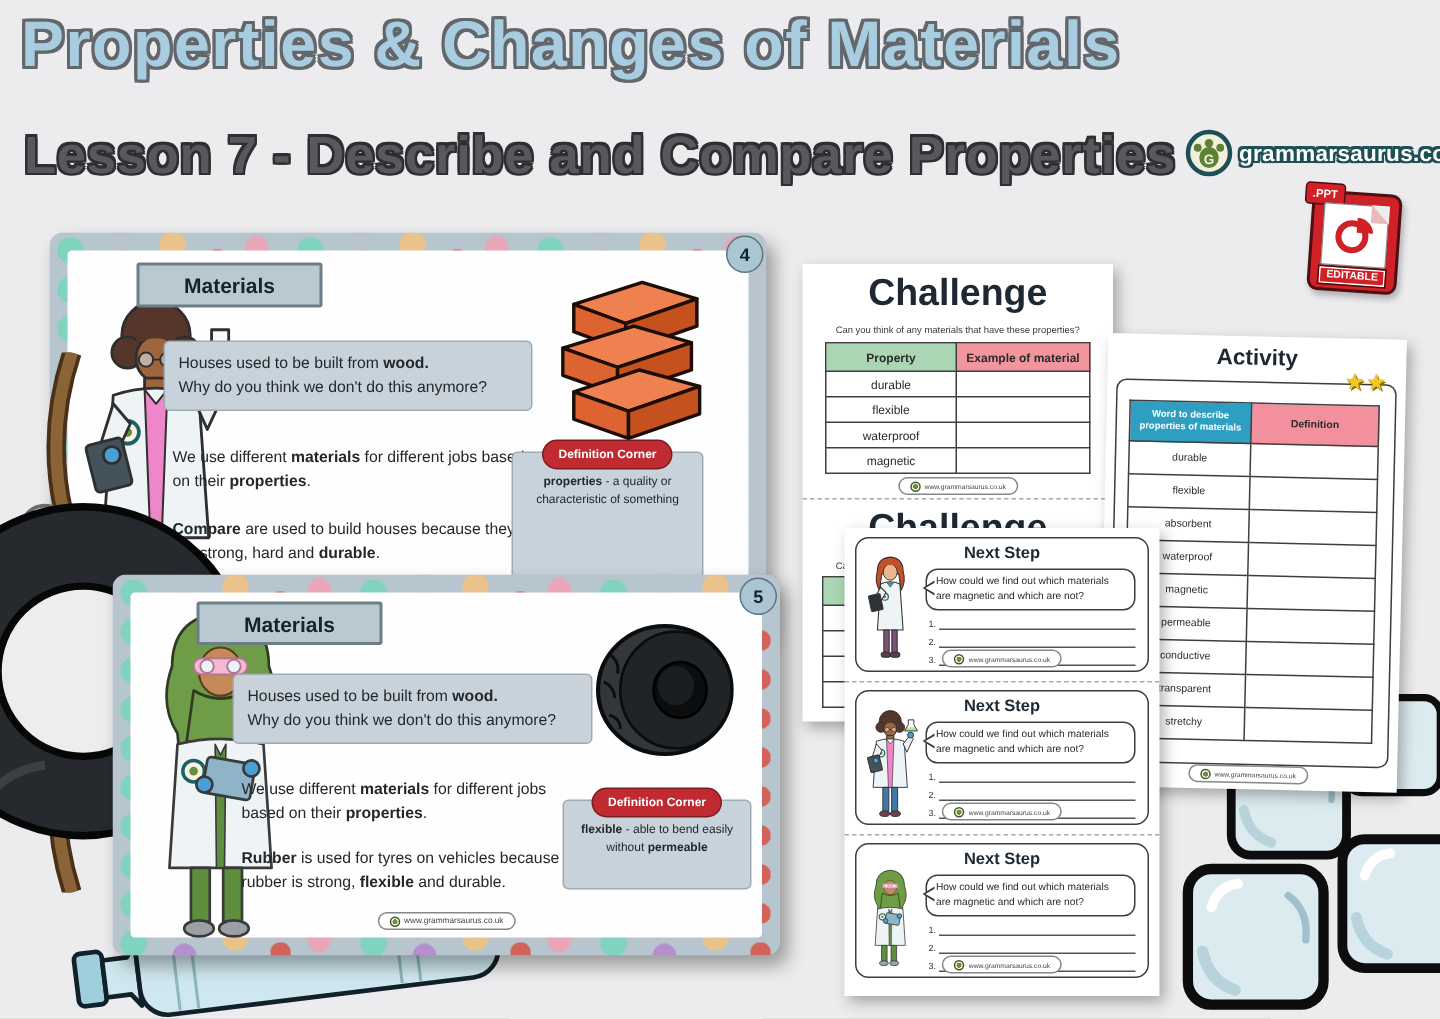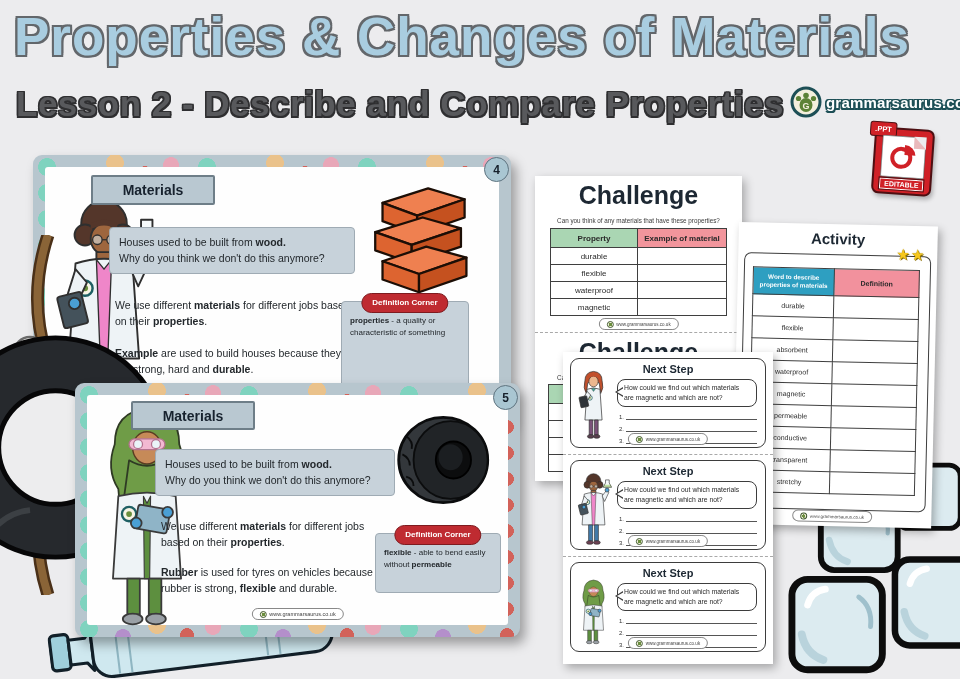--- a/index.html
+++ b/index.html
@@ -1,21 +1,21 @@
 <!DOCTYPE html>
 <html style="--bg: #ececee; --title-blue: #a9cde0; --title-outline: #63676b; --subtitle-gray: #58595c; --slide-border-base: #b7c6ce; --box-blue: #c7d2da; --def-red: #bf2b31; --challenge-green: #aad6b3; --challenge-pink: #f2959c; --activity-blue: #2e9fc1; --activity-pink: #f2919d; --docx-blue: #1d6cc0; --ppt-red: #d02127; --star-gold: #f6c71d;"><head>
 <meta charset="utf-8">
 <style>
   html,body{margin:0;padding:0;background:#d8d8d8;}
   #canvas{position:relative;width:960px;height:679px;overflow:hidden;
     background:var(--bg,#ececee);font-family:"Liberation Sans",sans-serif;}
   *{box-sizing:border-box;}
 
   
-  .main-title{position:absolute;left:14px;top:6px;font-size:53px;font-weight:bold;letter-spacing:1px;
+  .main-title{position:absolute;left:14px;top:6px;font-size:43px;font-weight:bold;letter-spacing:1px;
     color:var(--title-blue,#a9cde0);white-space:nowrap;
     text-shadow:-2px -2px 0 var(--title-outline,#63676b),2px -2px 0 var(--title-outline,#63676b),
       -2px 2px 0 var(--title-outline,#63676b),2px 2px 0 var(--title-outline,#63676b),
       -2px 0 0 var(--title-outline,#63676b),2px 0 0 var(--title-outline,#63676b),
       0 -2px 0 var(--title-outline,#63676b),0 2px 0 var(--title-outline,#63676b);}
   .sub-title{position:absolute;left:16px;top:84px;font-size:35px;font-weight:bold;letter-spacing:.5px;
     color:var(--subtitle-gray,#58595c);white-space:nowrap;
     text-shadow:-1.5px -1.5px 0 #2f2f31,1.5px -1.5px 0 #2f2f31,-1.5px 1.5px 0 #2f2f31,1.5px 1.5px 0 #2f2f31,
       -1.5px 0 0 #2f2f31,1.5px 0 0 #2f2f31,0 -1.5px 0 #2f2f31,0 1.5px 0 #2f2f31;}
   .brand{position:absolute;left:790px;top:86px;display:flex;align-items:center;gap:4px;}
@@ -62,21 +62,21 @@
   .slide-title-box{position:absolute;background:#b9c8d1;border:2px solid #6e7e88;border-radius:2px;
     display:flex;align-items:center;justify-content:center;font-weight:bold;color:#17222e;z-index:2;}
   .q-box{position:absolute;background:var(--box-blue,#c7d2da);border:1.5px solid #9fabb4;border-radius:4px;
     padding:6px 9px;font-size:10.5px;line-height:1.55;color:#23282c;}
   .slide-para{position:absolute;font-size:10.5px;line-height:1.5;color:#23282c;}
   .def-box{position:absolute;background:var(--box-blue,#c7d2da);border:1.5px solid #9fabb4;border-radius:4px;
     padding:13px 8px 6px;font-size:8px;line-height:1.45;color:#23282c;}
   .def-badge{position:absolute;top:-9px;left:50%;transform:translateX(-50%);white-space:nowrap;
     background:var(--def-red,#bf2b31);color:#fff;font-weight:bold;font-size:8px;padding:3px 10px;
     border-radius:10px;border:1px solid #7e1b1f;}
-  .def-entry{margin-bottom:7px;}
+  .def-entry{margin-bottom:7px;text-align:center;}
   .char{position:absolute;}
 
   
   .sheet{position:absolute;background:#fff;box-shadow:3px 4px 9px rgba(0,0,0,.3);}
   .ws-title{position:absolute;left:0;right:0;text-align:center;font-weight:bold;color:#1d2833;}
   .ws-sub{position:absolute;left:0;right:0;text-align:center;color:#3a3a3a;}
   table.ws{position:absolute;border-collapse:collapse;table-layout:fixed;}
   .ws th,.ws td{border:1.2px solid #3f3f3f;text-align:center;color:#2a2a2a;vertical-align:middle;padding:0;}
   .pill-footer{position:absolute;left:50%;transform:translateX(-50%);display:flex;align-items:center;gap:3px;
     border:1px solid #888;border-radius:8px;padding:1.5px 7px;font-size:5.5px;color:#444;background:#fff;white-space:nowrap;}
@@ -273,21 +273,21 @@
       <use href="#tyre-big" xlink:href="#tyre-big"></use>
     </svg>
   <svg class="bg-art" style="left:48px;top:592px;width:290px;height:92px;z-index:3;transform:rotate(-7deg)">
       <use href="#bottle" xlink:href="#bottle"></use>
     </svg>
   <svg class="bg-art" style="left:788px;top:462px;width:172px;height:217px;z-index:2">
       <use href="#ice" xlink:href="#ice"></use>
     </svg>
 
   <div class="main-title">Properties &amp; Changes of Materials</div>
-  <div class="sub-title">Lesson 2 - Describe and Compare Properties</div>
+  <div class="sub-title">Lesson 7 - Describe and Compare Properties</div>
 
   <div class="brand">
     <svg width="32" height="32" viewBox="0 0 32 32">
       <circle cx="16" cy="16" r="14" fill="#f3efdd" stroke="#1d4f56" stroke-width="3"></circle>
       <g fill="#5c8236">
         <ellipse cx="16" cy="19" rx="6.5" ry="7"></ellipse>
         <circle cx="8.5" cy="12.5" r="2.6"></circle>
         <circle cx="16" cy="9.5" r="2.8"></circle>
         <circle cx="23.5" cy="12.5" r="2.6"></circle>
       </g>
@@ -316,21 +316,21 @@
           <use href="#char-a" xlink:href="#char-a"></use>
         </svg>
       <svg class="char" style="left:318px;top:14px;width:112px;height:114px">
           <use href="#bricks" xlink:href="#bricks"></use>
         </svg>
       <div class="q-box" style="left:64px;top:60px;width:246px">
         <div><span>Houses used to be built from </span><b>wood.</b></div>
         <div>Why do you think we don't do this anymore?</div>
       </div>
       <div class="slide-para" style="left:70px;top:131px;width:240px"><span>We use different </span><b>materials</b><span> for different jobs based on their </span><b>properties</b><span>.</span></div>
-      <div class="slide-para" style="left:70px;top:179px;width:240px"><b>Example</b><span> are used to build houses because they are strong, hard and </span><b>durable</b><span>.</span></div>
+      <div class="slide-para" style="left:70px;top:179px;width:240px"><b>Compare</b><span> are used to build houses because they are strong, hard and </span><b>durable</b><span>.</span></div>
       <div class="def-box" style="left:296px;top:134px;width:128px;height:122px">
         <div class="def-badge">Definition Corner</div>
         <div class="def-entry"><b>properties</b><span> - a quality or characteristic of something</span></div>
       </div>
     </div>
   </div>
 
   <div class="slide-frame slide5">
     <div class="page-badge">5</div>
     <div class="slide-paper">

